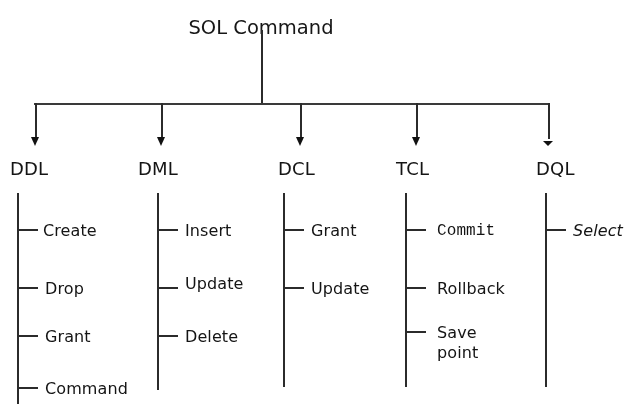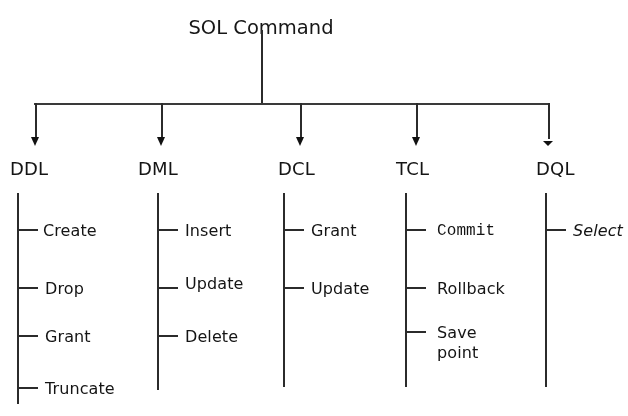--- a/index.html
+++ b/index.html
@@ -103,21 +103,21 @@
   <div id="branch-layer">
       <div class="branch-label" style="left: 10px; top: 158px;">DDL</div>
       <div class="vline" style="left: 17px; top: 193px; height: 211px;"></div>
       <div class="tick" style="left: 18.6px; top: 229px;"></div>
       <div class="leaf-label" style="left: 43px; top: 221px; text-align: center;">Create</div>
       <div class="tick" style="left: 18.6px; top: 287px;"></div>
       <div class="leaf-label" style="left: 45px; top: 279px;">Drop</div>
       <div class="tick" style="left: 18.6px; top: 335px;"></div>
       <div class="leaf-label" style="left: 45px; top: 327px;">Grant</div>
       <div class="tick" style="left: 18.6px; top: 387px;"></div>
-      <div class="leaf-label" style="left: 45px; top: 379px;">Truncate</div>
+      <div class="leaf-label" style="left: 45px; top: 379px;">Command</div>
       <div class="branch-label" style="left: 138px; top: 158px;">DML</div>
       <div class="vline" style="left: 157px; top: 193px; height: 197px;"></div>
       <div class="tick" style="left: 158.6px; top: 229px;"></div>
       <div class="leaf-label" style="left: 185px; top: 221px;">Insert</div>
       <div class="tick" style="left: 158.6px; top: 287px;"></div>
       <div class="leaf-label" style="left: 185px; top: 274px; text-align: right;">Update</div>
       <div class="tick" style="left: 158.6px; top: 335px;"></div>
       <div class="leaf-label" style="left: 185px; top: 327px;">Delete</div>
       <div class="branch-label" style="left: 278px; top: 158px;">DCL</div>
       <div class="vline" style="left: 283px; top: 193px; height: 194px;"></div>

